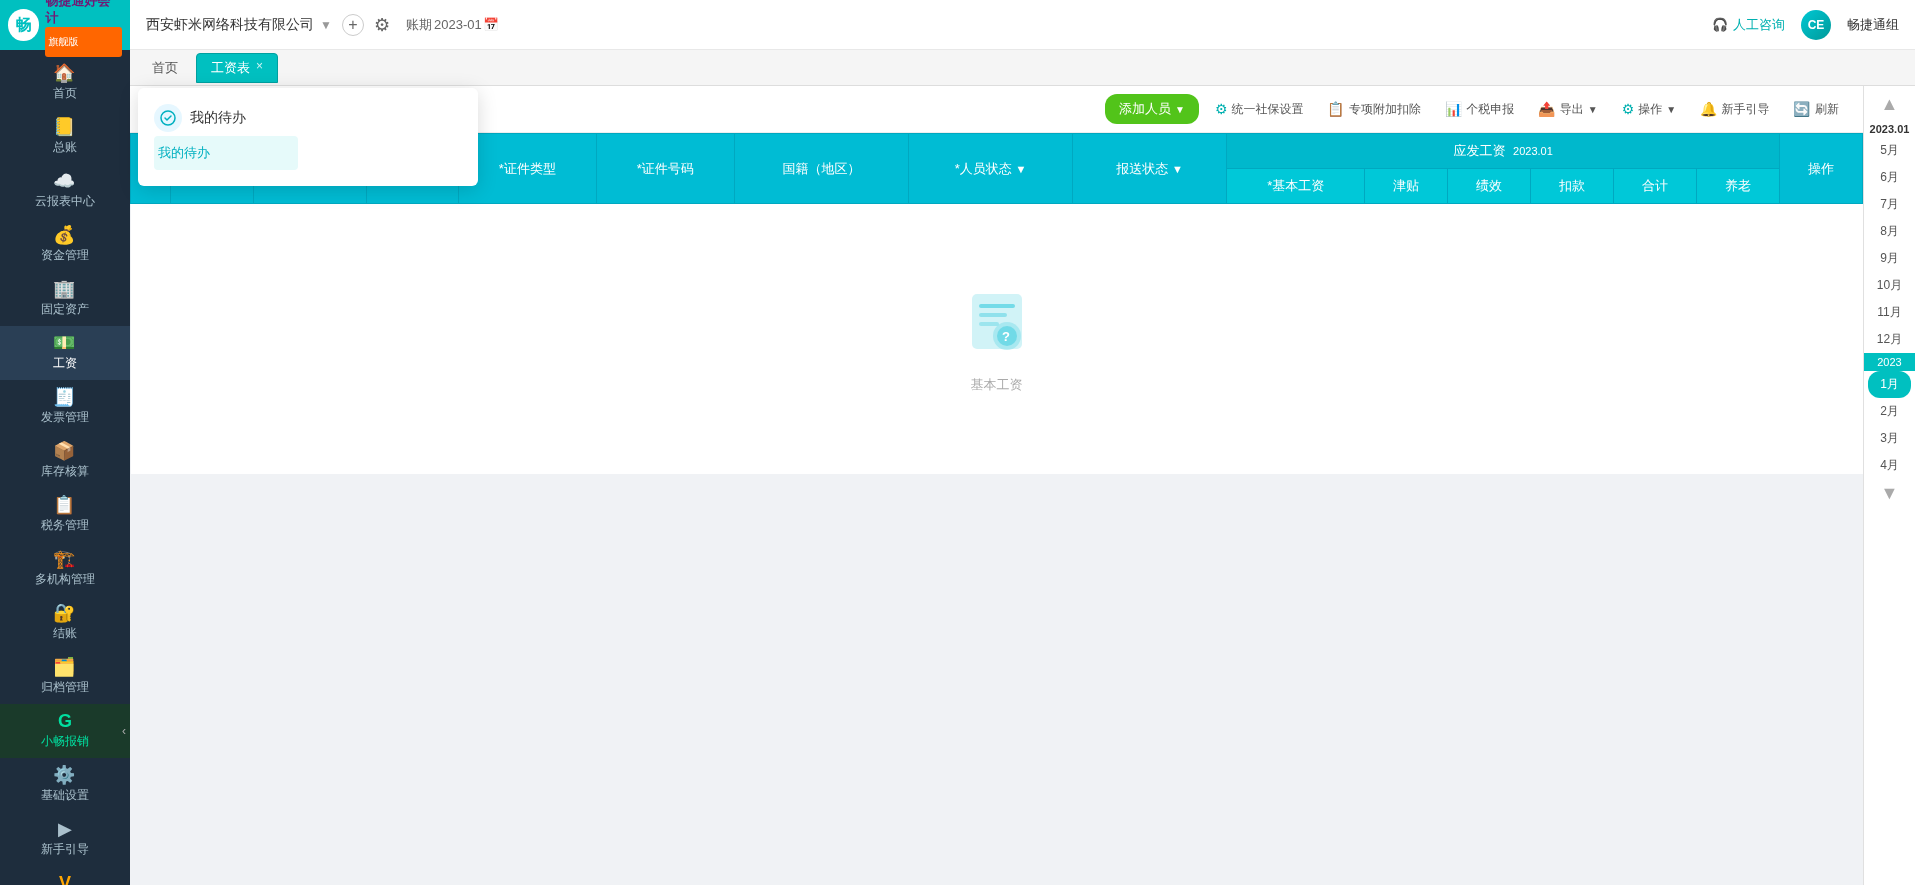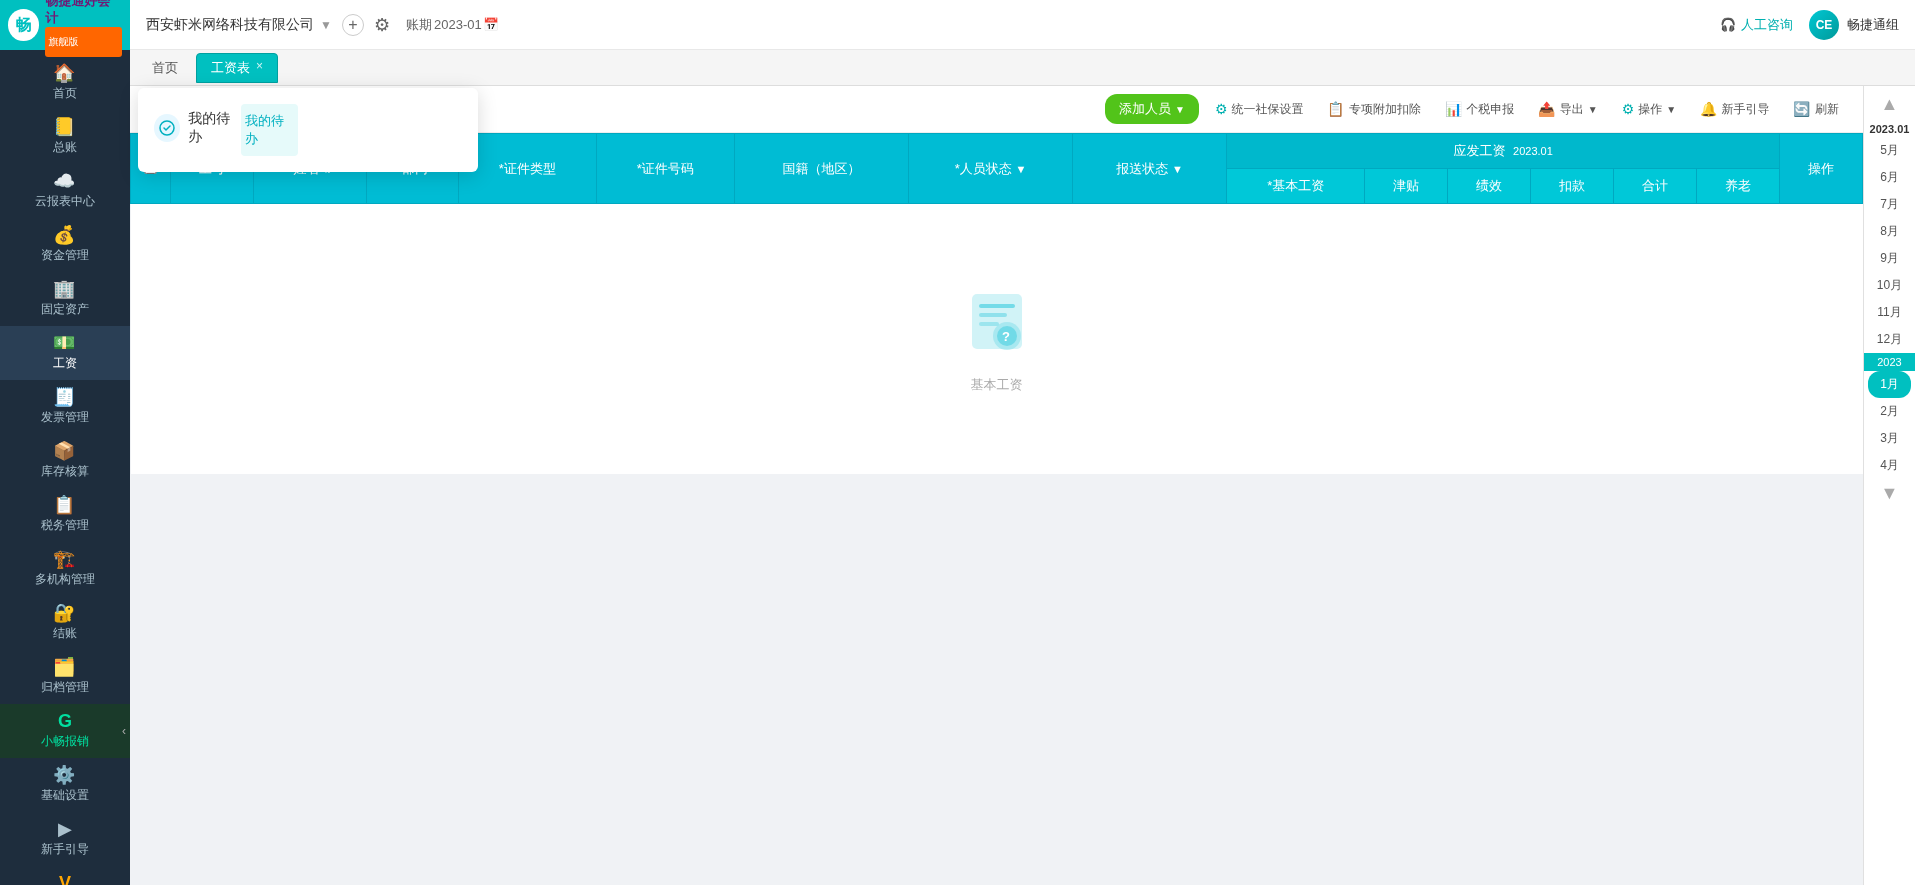--- a/index.html
+++ b/index.html
@@ -148,21 +148,21 @@
       display: flex;
       align-items: center;
       gap: 4px;
       font-size: 13px;
       color: #00b0b0;
       cursor: pointer;
     }
     .topbar-user {
       display: flex;
       align-items: center;
-      gap: 8px;
+      gap: 16px;
       font-size: 13px;
       color: #333;
       cursor: pointer;
     }
     .user-avatar {
       width: 30px;
       height: 30px;
       border-radius: 50%;
       background: linear-gradient(135deg, #00c8d4, #009999);
       display: flex;
@@ -398,21 +398,21 @@
       left: 138px;
       width: 340px;
       background: #fff;
       border-radius: 6px;
       box-shadow: 0 4px 20px rgba(0,0,0,0.15);
       z-index: 100;
       padding: 16px;
     }
     .popup-section {
       display: flex;
-      flex-direction: row;
+      flex-direction: column;
       gap: 0;
     }
     .popup-section-header {
       display: flex;
       align-items: center;
       gap: 8px;
       font-size: 14px;
       font-weight: 500;
       color: #333;
       margin-bottom: 4px;

